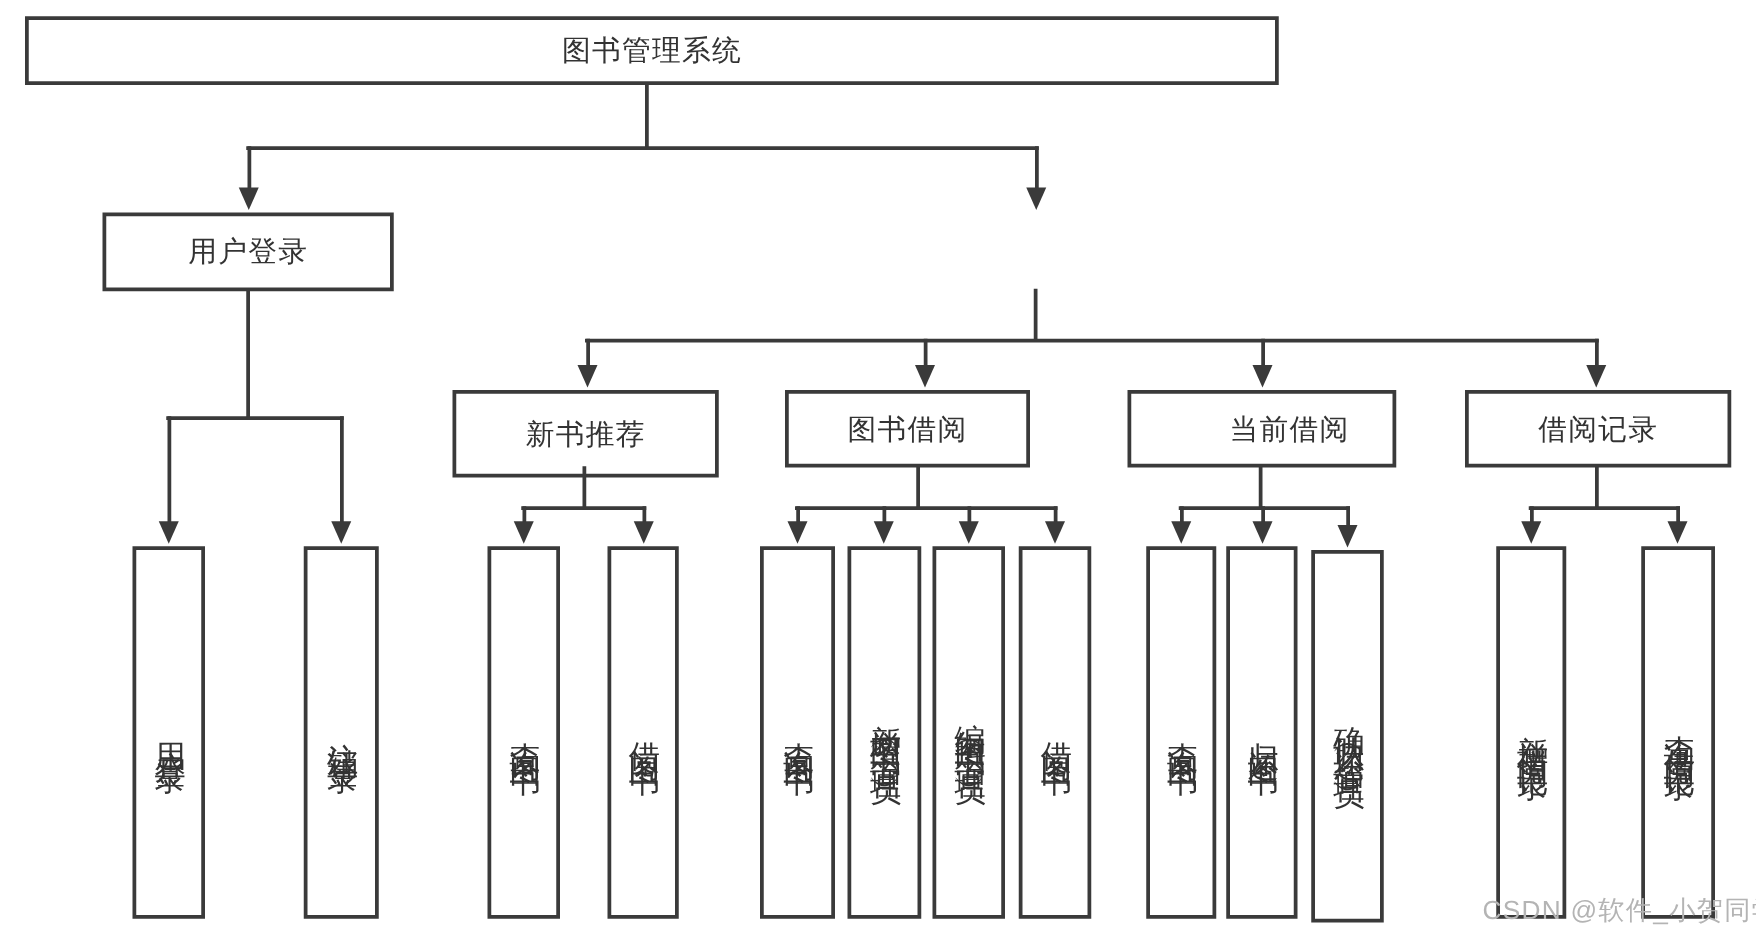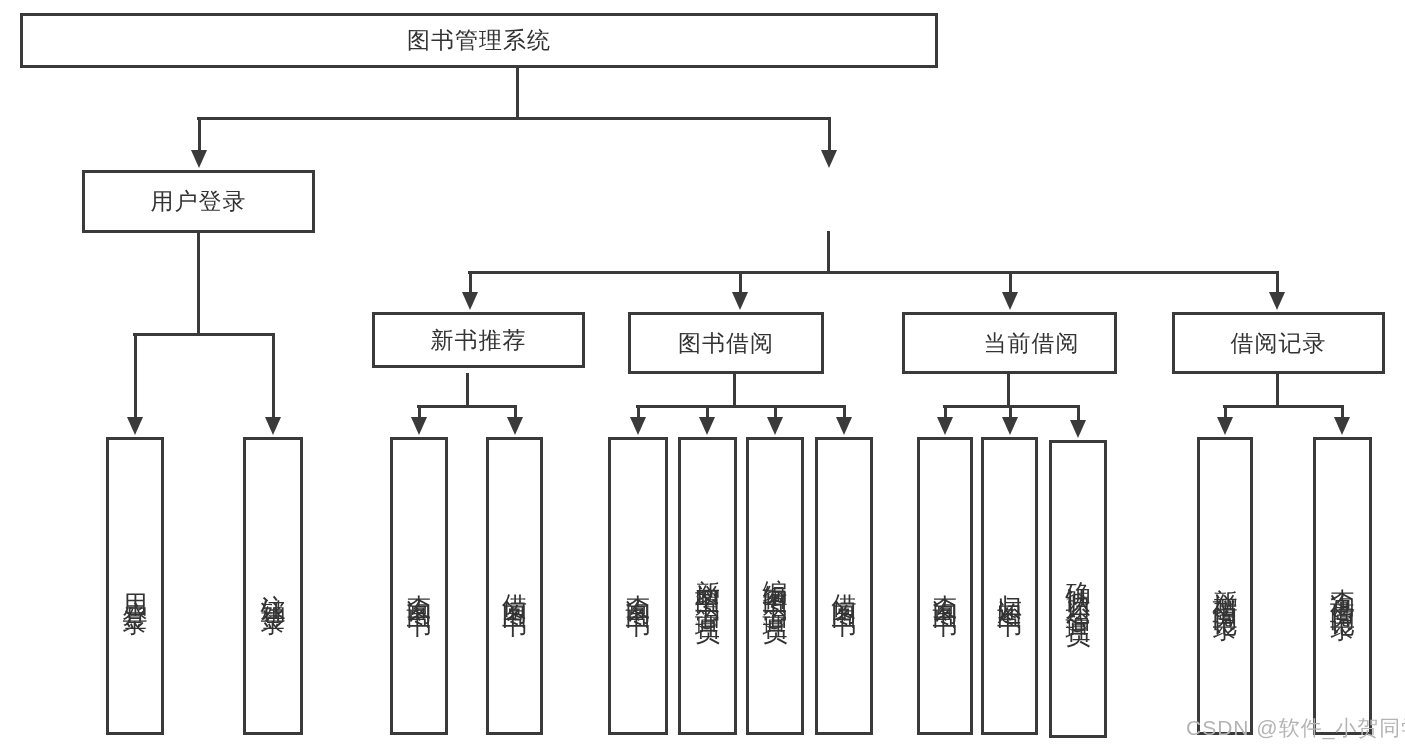--- a/index.html
+++ b/index.html
@@ -78,30 +78,30 @@
     letter-spacing: 1px;
     white-space: nowrap;
     z-index: 5;
   }
 </style>
 </head>
 <body>
 
 <div class="stage">
 
-  <div class="node" style="left:20px; top:13px; width:918px; height:55px;">
+  <div class="node" style="left:20px; top:13px; width:1003px; height:55px;">
     <span class="hlabel">图书管理系统</span>
   </div>
 
   <div class="node" style="left:82px; top:170px; width:233px; height:63px;">
     <span class="hlabel">用户登录</span>
   </div>
 
 
-  <div class="node" style="left:372px; top:312px; width:213px; height:56px;">
+  <div class="node" style="left:362px; top:312px; width:213px; height:70px;">
     <span class="hlabel">新书推荐</span>
   </div>
 
   <div class="node" style="left:628px; top:312px; width:196px; height:62px;">
     <span class="hlabel">图书借阅</span>
   </div>
 
   <div class="node" style="left:902px; top:312px; width:215px; height:62px;padding-left:44px;">
     <span class="hlabel">当前借阅</span>
   </div>

